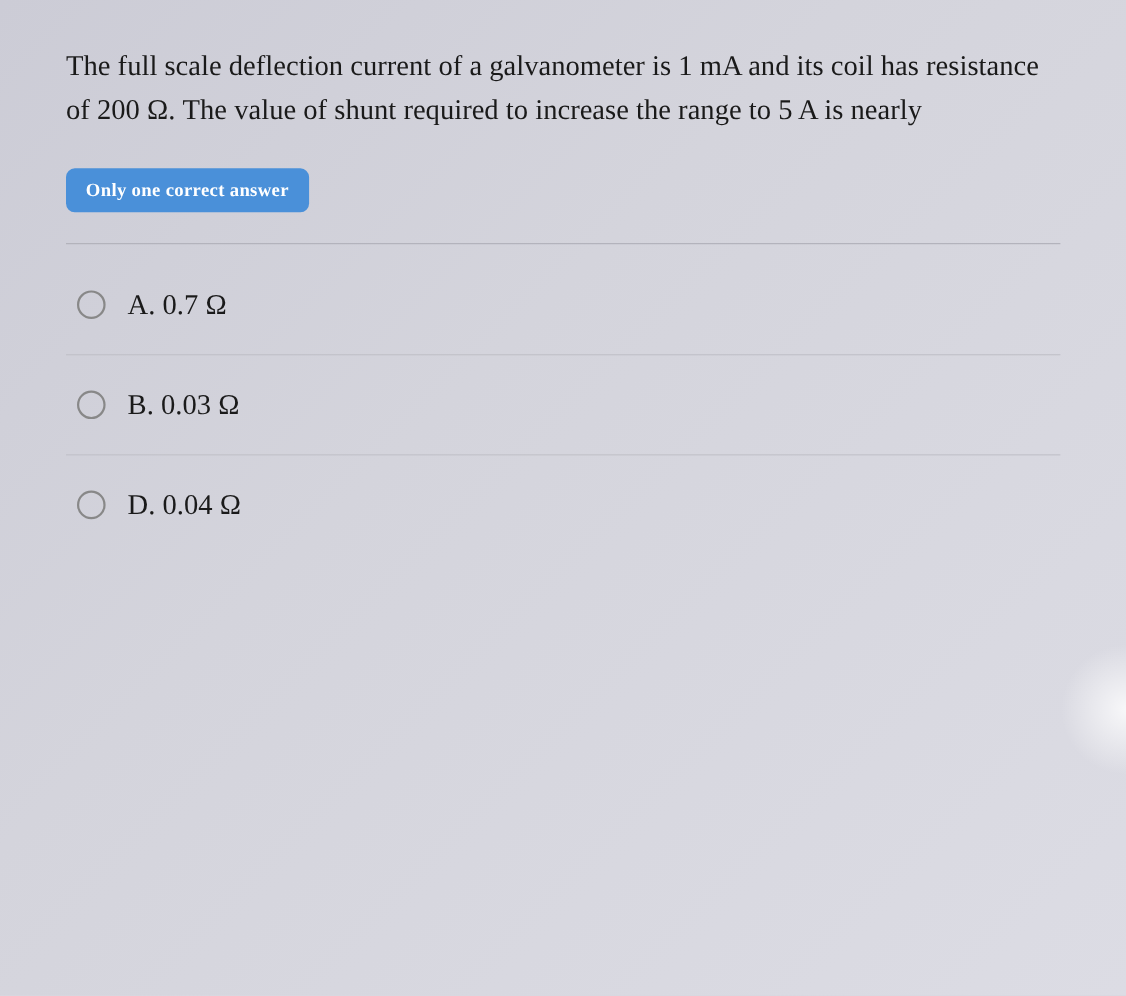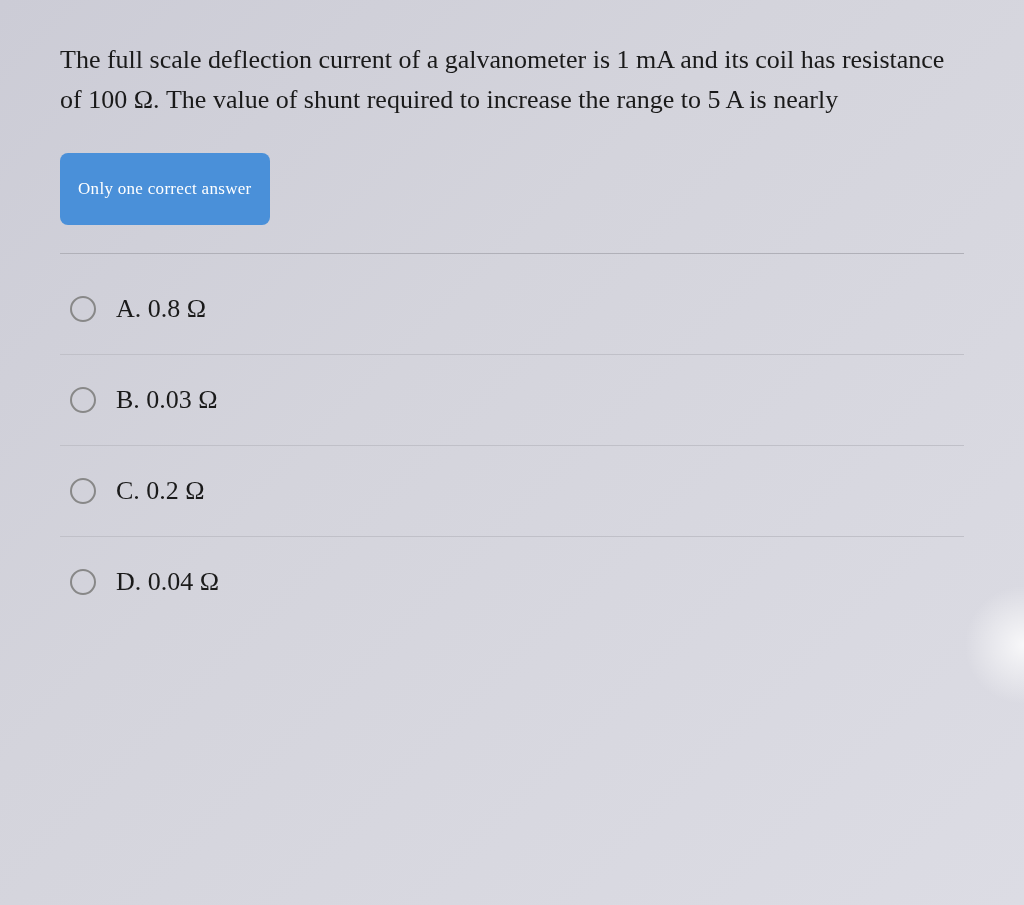--- a/index.html
+++ b/index.html
@@ -37,22 +37,22 @@
 
     .badge-container {
       margin-bottom: 28px;
     }
 
     .only-one-badge {
       display: inline-block;
       background-color: #4a90d9;
       color: #ffffff;
       font-size: 17px;
-      font-weight: 400;
-      padding: 26px 18px;
+      font-weight: 700;
+      padding: 10px 18px;
       border-radius: 8px;
       letter-spacing: 0.3px;
     }
 
     .divider {
       width: 100%;
       height: 1px;
       background-color: #b0b0b8;
       margin-bottom: 10px;
     }
@@ -101,44 +101,40 @@
       height: 120px;
       background: radial-gradient(ellipse at right, rgba(255,255,255,0.8) 0%, rgba(255,255,255,0) 70%);
       pointer-events: none;
     }
   </style>
 </head>
 <body>
 
 <div class="page-container">
 
-  <div class="question-text">The full scale deflection current of a galvanometer is 1 mA and its coil has resistance of 100 Ω. The value of shunt required to increase the range to 5 A is nearly</div>
+  <div class="question-text">The full scale deflection current of a galvanometer is 1 mA and its coil has resistance of 200 Ω. The value of shunt required to increase the range to 5 A is nearly</div>
 
   <div class="badge-container">
     <span class="only-one-badge">Only one correct answer</span>
   </div>
 
   <div class="divider"></div>
 
   <div class="options-list">
 
     <div class="option-item">
       <div class="radio-circle"></div>
-      <span class="option-label">A. 0.8 Ω</span>
+      <span class="option-label">A. 0.7 Ω</span>
     </div>
 
     <div class="option-item">
       <div class="radio-circle"></div>
       <span class="option-label">B. 0.03 Ω</span>
     </div>
 
-    <div class="option-item">
-      <div class="radio-circle"></div>
-      <span class="option-label">C. 0.2 Ω</span>
-    </div>
 
     <div class="option-item">
       <div class="radio-circle"></div>
       <span class="option-label">D. 0.04 Ω</span>
     </div>
 
   </div>
 
 </div>
 

